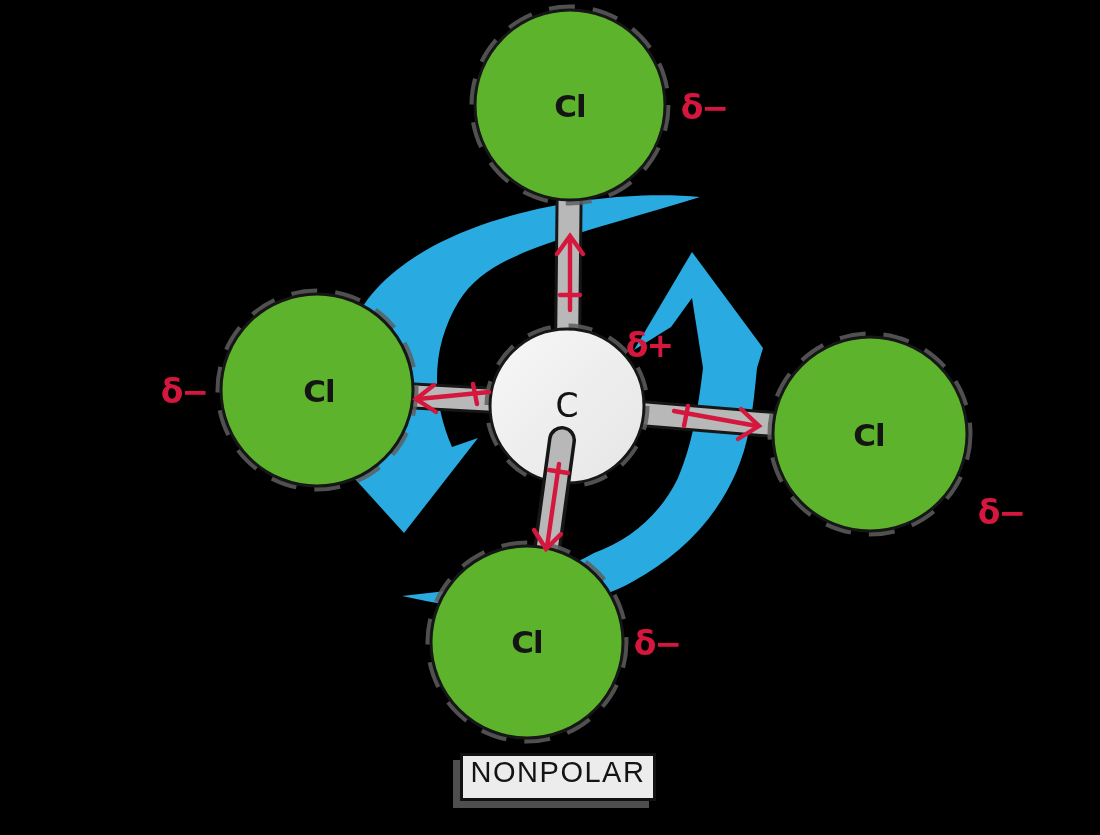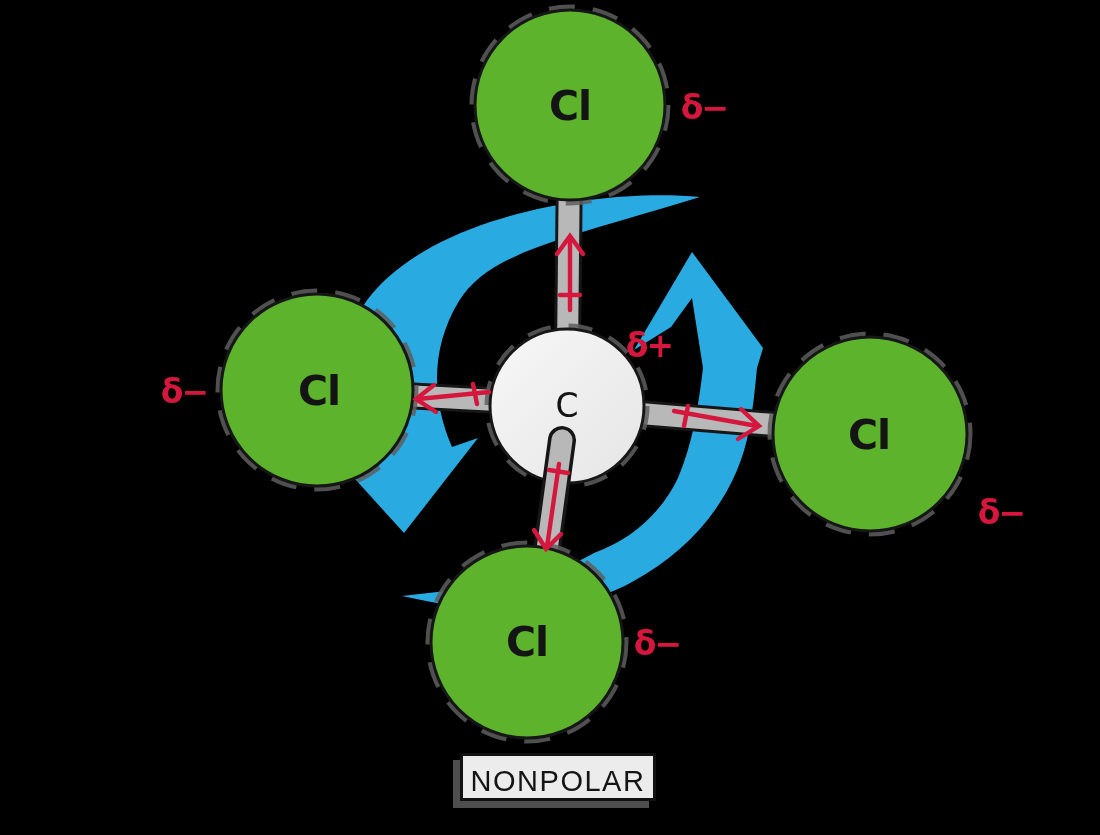--- a/index.html
+++ b/index.html
@@ -1,26 +1,26 @@
 <!DOCTYPE html>
 <html><head>
 <meta charset="utf-8">
 <style>
   html,body{margin:0;padding:0;background:#000;}
   #stage{position:relative;width:1100px;height:835px;background:#000;overflow:hidden;
          font-family:"DejaVu Sans",sans-serif;}
   #stage svg{position:absolute;left:0;top:0;}
   .atom-label{position:absolute;transform:translate(-50%,-50%);color:#141414;
-      font-size:41px;font-weight:600;letter-spacing:-1px;white-space:nowrap;}
+      font-size:31px;font-weight:600;letter-spacing:-1px;white-space:nowrap;}
   .carbon-label{font-size:33px;font-weight:400;letter-spacing:0;}
   .delta{position:absolute;transform:translate(-50%,-50%);color:#d5173e;
       font-size:33px;font-weight:700;white-space:nowrap;letter-spacing:-2px;}
   .caption-box{position:absolute;left:460px;top:753px;width:196px;height:48px;
       background:#ececec;border:3px solid #121212;box-sizing:border-box;
-      box-shadow:-7px 7px 0 #4e4e4e;display:flex;align-items:flex-end;justify-content:center;}
+      box-shadow:-7px 7px 0 #4e4e4e;display:flex;align-items:flex-start;justify-content:center;}
   .caption-text{font-family:"Liberation Sans",sans-serif;font-size:29px;color:#141414;
       letter-spacing:1.5px;font-weight:400;}
 </style>
 </head>
 <body>
 
 <div id="stage">
 
   <svg width="1100" height="835" viewBox="0 0 1100 835">
     <defs>

